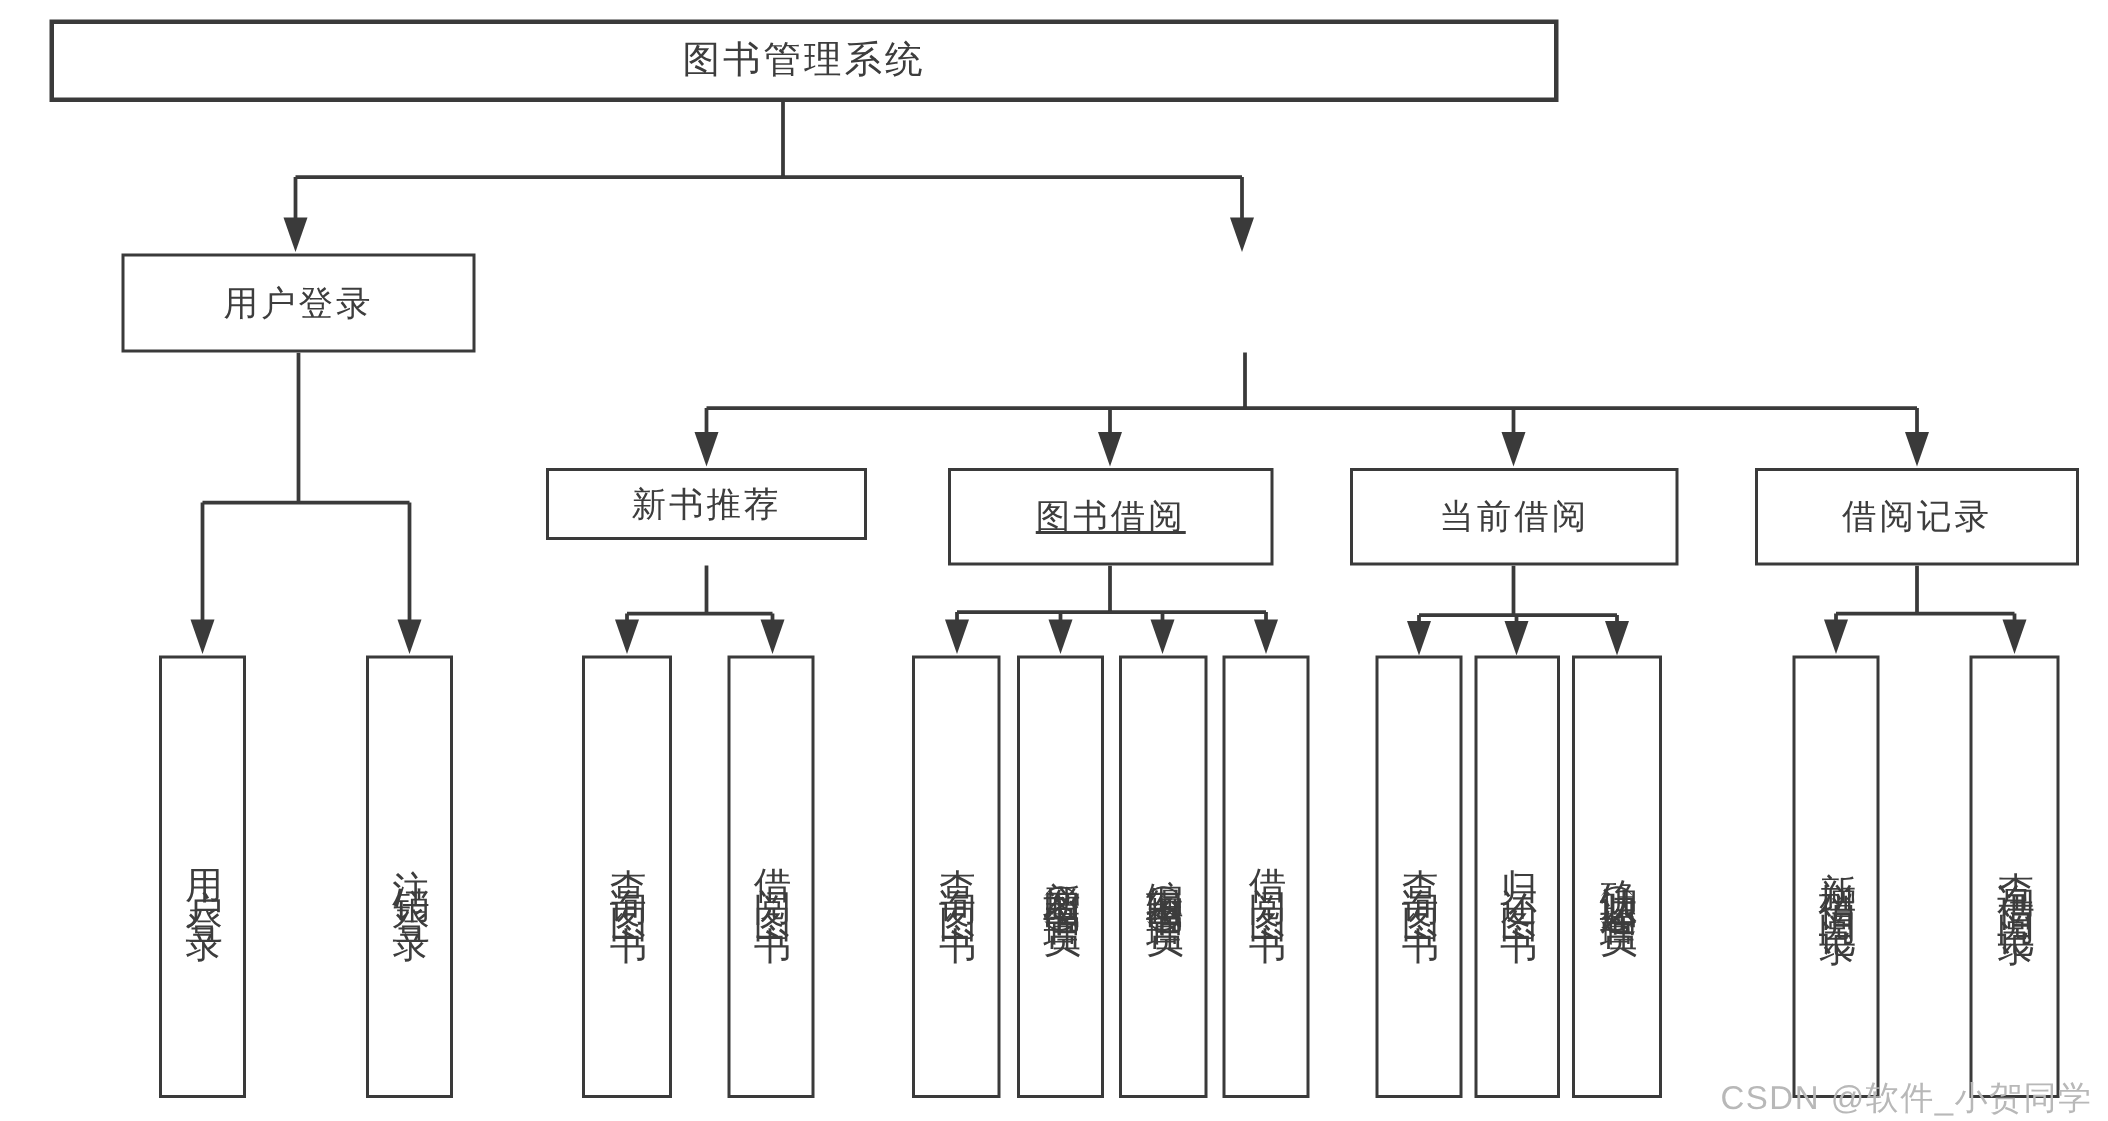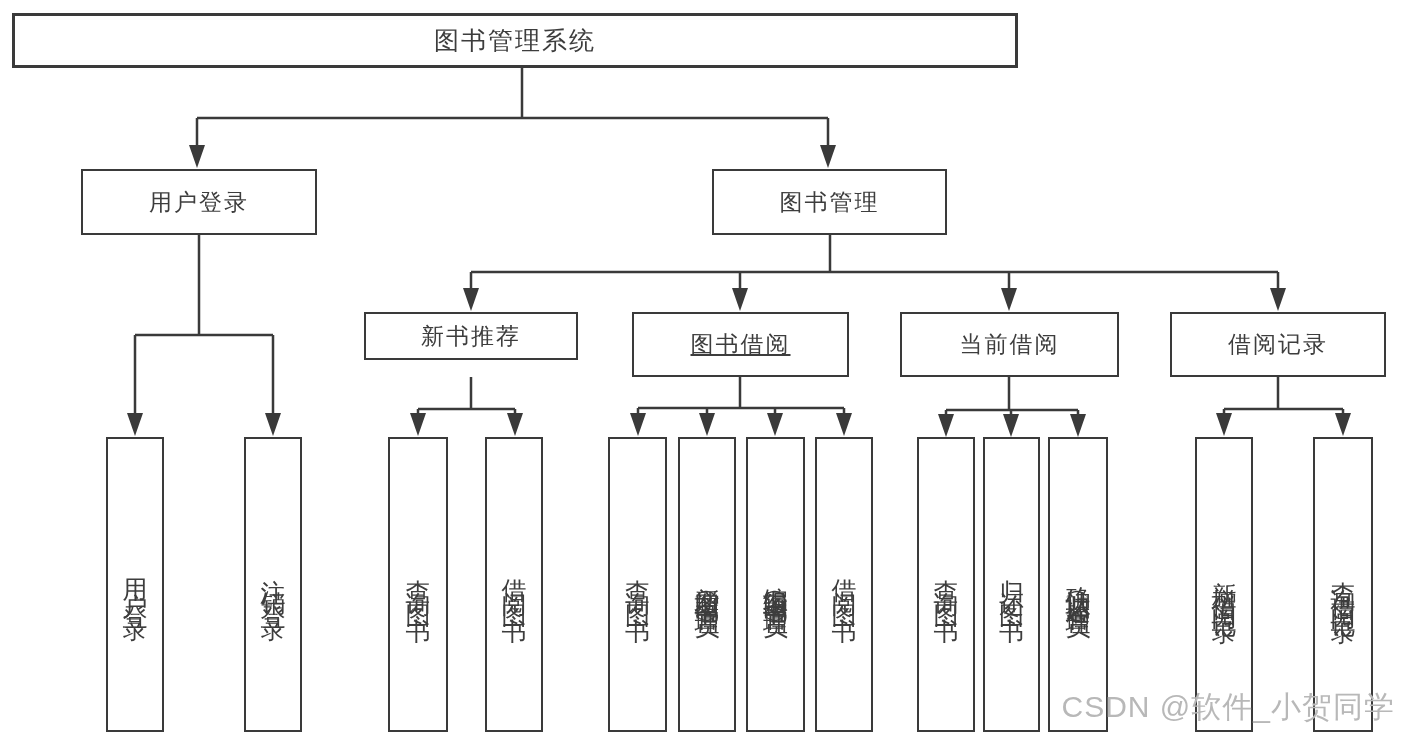--- a/index.html
+++ b/index.html
@@ -35,22 +35,22 @@
     writing-mode:vertical-rl;
     text-orientation:mixed;
     line-height:1;
     white-space:nowrap;
   }
   .ls4 .vtext{letter-spacing:13px;}
   .ls6 .vtext{letter-spacing:8px;}
   .ls9 .vtext{letter-spacing:4px;}
   .watermark{
     position:absolute;
-    right:10px;bottom:19px;
-    font-size:30px;
+    right:10px;bottom:0;
+    font-size:22px;
     letter-spacing:1px;
     color:var(--wm);
     white-space:nowrap;
     margin-top:32px;
   }
 </style>
 </head>
 <body>
 
 <div class="stage">
@@ -80,29 +80,26 @@
       <polygon points="767,413 783,413 775,436"></polygon>
       <polygon points="836,413 852,413 844,436"></polygon>
       <polygon points="938,414 954,414 946,437"></polygon>
       <polygon points="1003,414 1019,414 1011,437"></polygon>
       <polygon points="1070,414 1086,414 1078,437"></polygon>
       <polygon points="1216,413 1232,413 1224,436"></polygon>
       <polygon points="1335,413 1351,413 1343,436"></polygon>
     </g>
   </svg>
 
-  <div class="node hnode root" style="left:12px;top:13px;width:1006px;height:55px;">
+  <div class="node hnode root" style="left:33px;top:13px;width:1006px;height:55px;">
     <span>图书管理系统</span>
   </div>
 
   <div class="node hnode" style="left:81px;top:169px;width:236px;height:66px;">
     <span>用户登录</span>
-  </div>
-  <div class="node hnode" style="left:712px;top:169px;width:235px;height:66px;">
-    <span>图书管理</span>
   </div>
 
   <div class="node hnode" style="left:364px;top:312px;width:214px;height:48px;">
     <span>新书推荐</span>
   </div>
   <div class="node hnode" style="left:632px;top:312px;width:217px;height:65px;text-decoration:underline;">
     <span>图书借阅</span>
   </div>
   <div class="node hnode" style="left:900px;top:312px;width:219px;height:65px;">
     <span>当前借阅</span>

